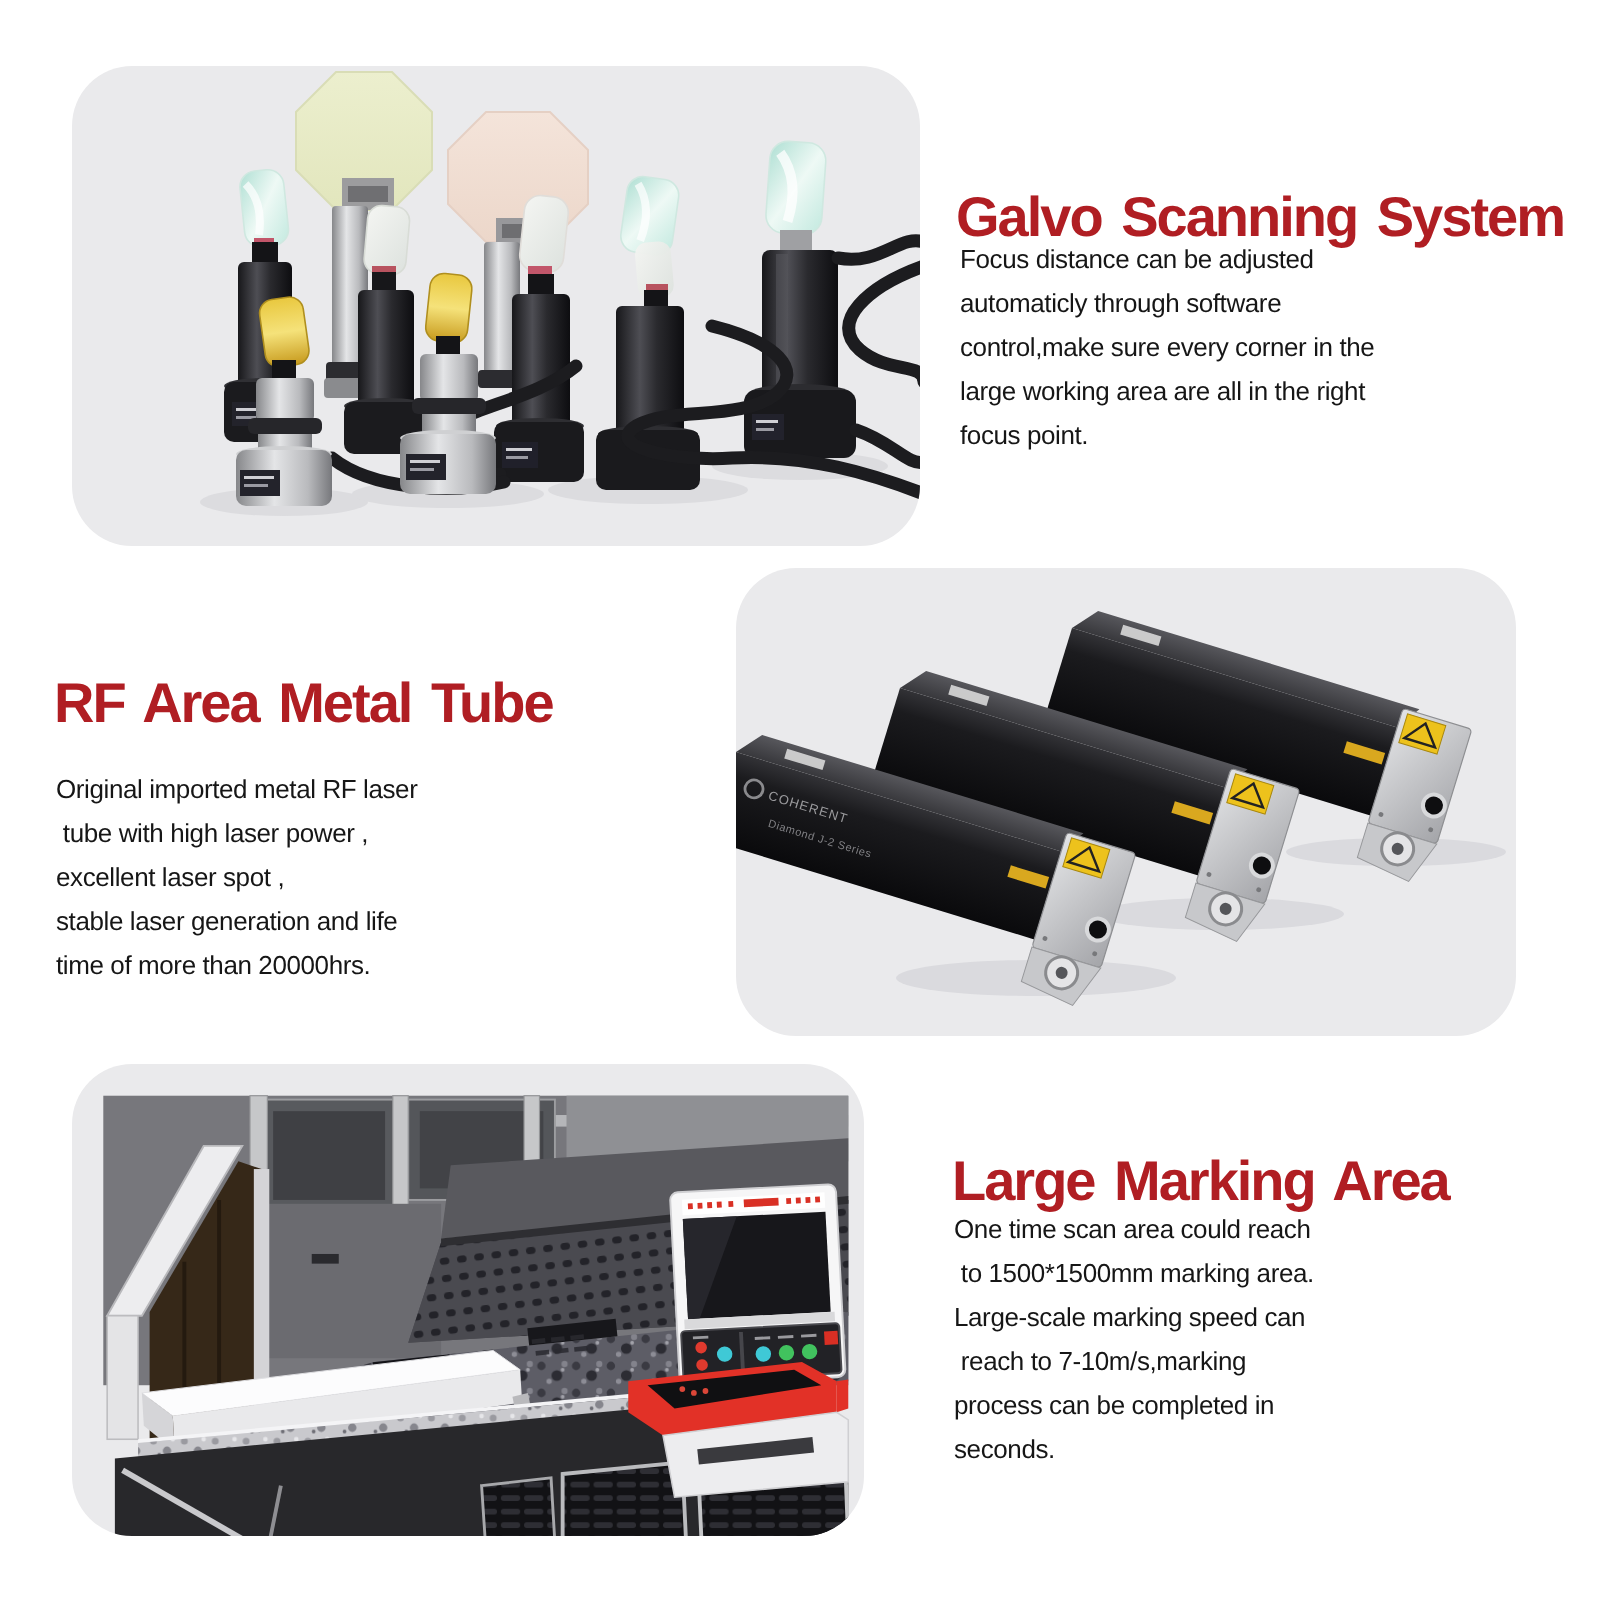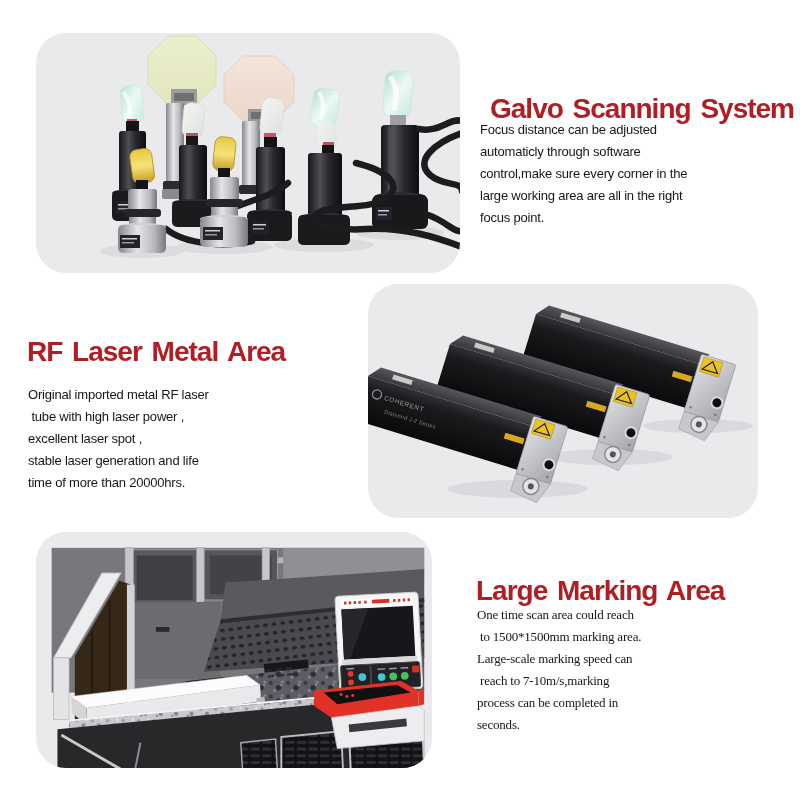--- a/index.html
+++ b/index.html
@@ -15,30 +15,30 @@
   .sec-title{
     position:absolute;color:#b01e23;font-weight:bold;font-size:28px;line-height:30px;
     letter-spacing:-1px;word-spacing:3px;white-space:nowrap;
   }
   .sec-body{
     position:absolute;color:#161616;font-size:13px;line-height:22px;
     letter-spacing:-0.2px;white-space:pre-wrap;margin:0;
   }
   
   #card-galvo{left:36px;top:33px;width:424px;height:240px;}
-  #title-galvo{left:478px;top:71px;margin-left:12px;}
+  #title-galvo{left:478px;top:71px;}
   #body-galvo{left:480px;top:119px;width:312px;}
   
   #title-tube{left:27px;top:314px;}
   #body-tube{left:28px;top:384px;width:330px;}
   #card-tube{left:368px;top:284px;width:390px;height:234px;}
   
   #card-machine{left:36px;top:532px;width:396px;height:236px;}
   #title-marking{left:476px;top:553px;}
-  #body-marking{left:477px;top:604px;width:315px;font-family:Liberation Serif, serif;}
+  #body-marking{left:477px;top:604px;width:315px;}
 </style>
 </head>
 <body>
 
 <div class="card" id="card-galvo">
   <svg width="424" height="240" viewBox="0 0 424 240">
     <defs>
       <linearGradient id="gBlk" x1="0" y1="0" x2="1" y2="0">
         <stop offset="0" stop-color="#17171a"></stop>
           <stop offset="0.35" stop-color="#4e4e54"></stop>
@@ -214,21 +214,21 @@
   </svg>
 </div>
 
 <h2 class="sec-title" id="title-galvo">Galvo Scanning System</h2>
 <p class="sec-body" id="body-galvo">Focus distance can be adjusted
 automaticly through software
 control,make sure every corner in the
 large working area are all in the right
 focus point.</p>
 
-<h2 class="sec-title" id="title-tube">RF Laser Metal Area</h2>
+<h2 class="sec-title" id="title-tube">RF Area Metal Tube</h2>
 <p class="sec-body" id="body-tube">Original imported metal RF laser
  tube with high laser power ,
 excellent laser spot ,
 stable laser generation and life
 time of more than 20000hrs.</p>
 
 <div class="card" id="card-tube">
   <svg width="390" height="234" viewBox="0 0 390 234">
     <defs>
       <linearGradient id="tSide" x1="0" y1="0" x2="0" y2="1">

